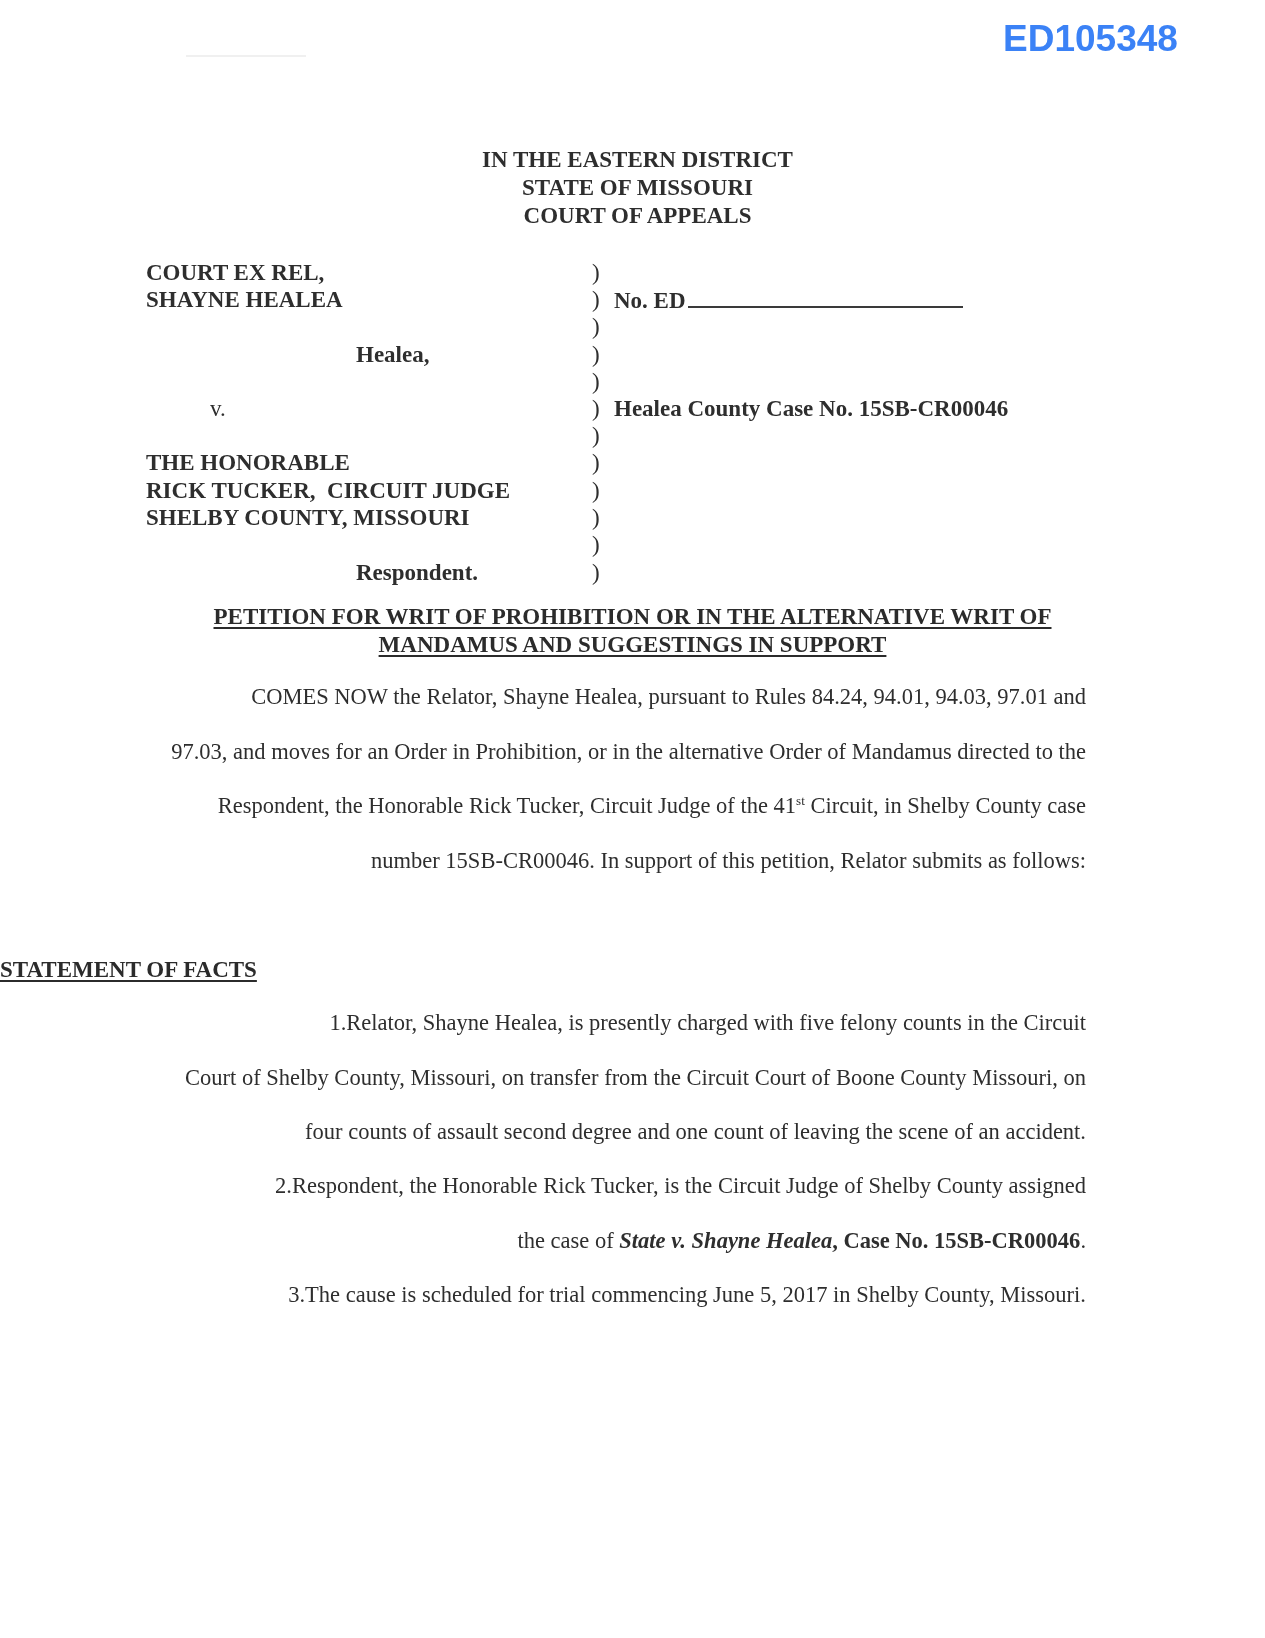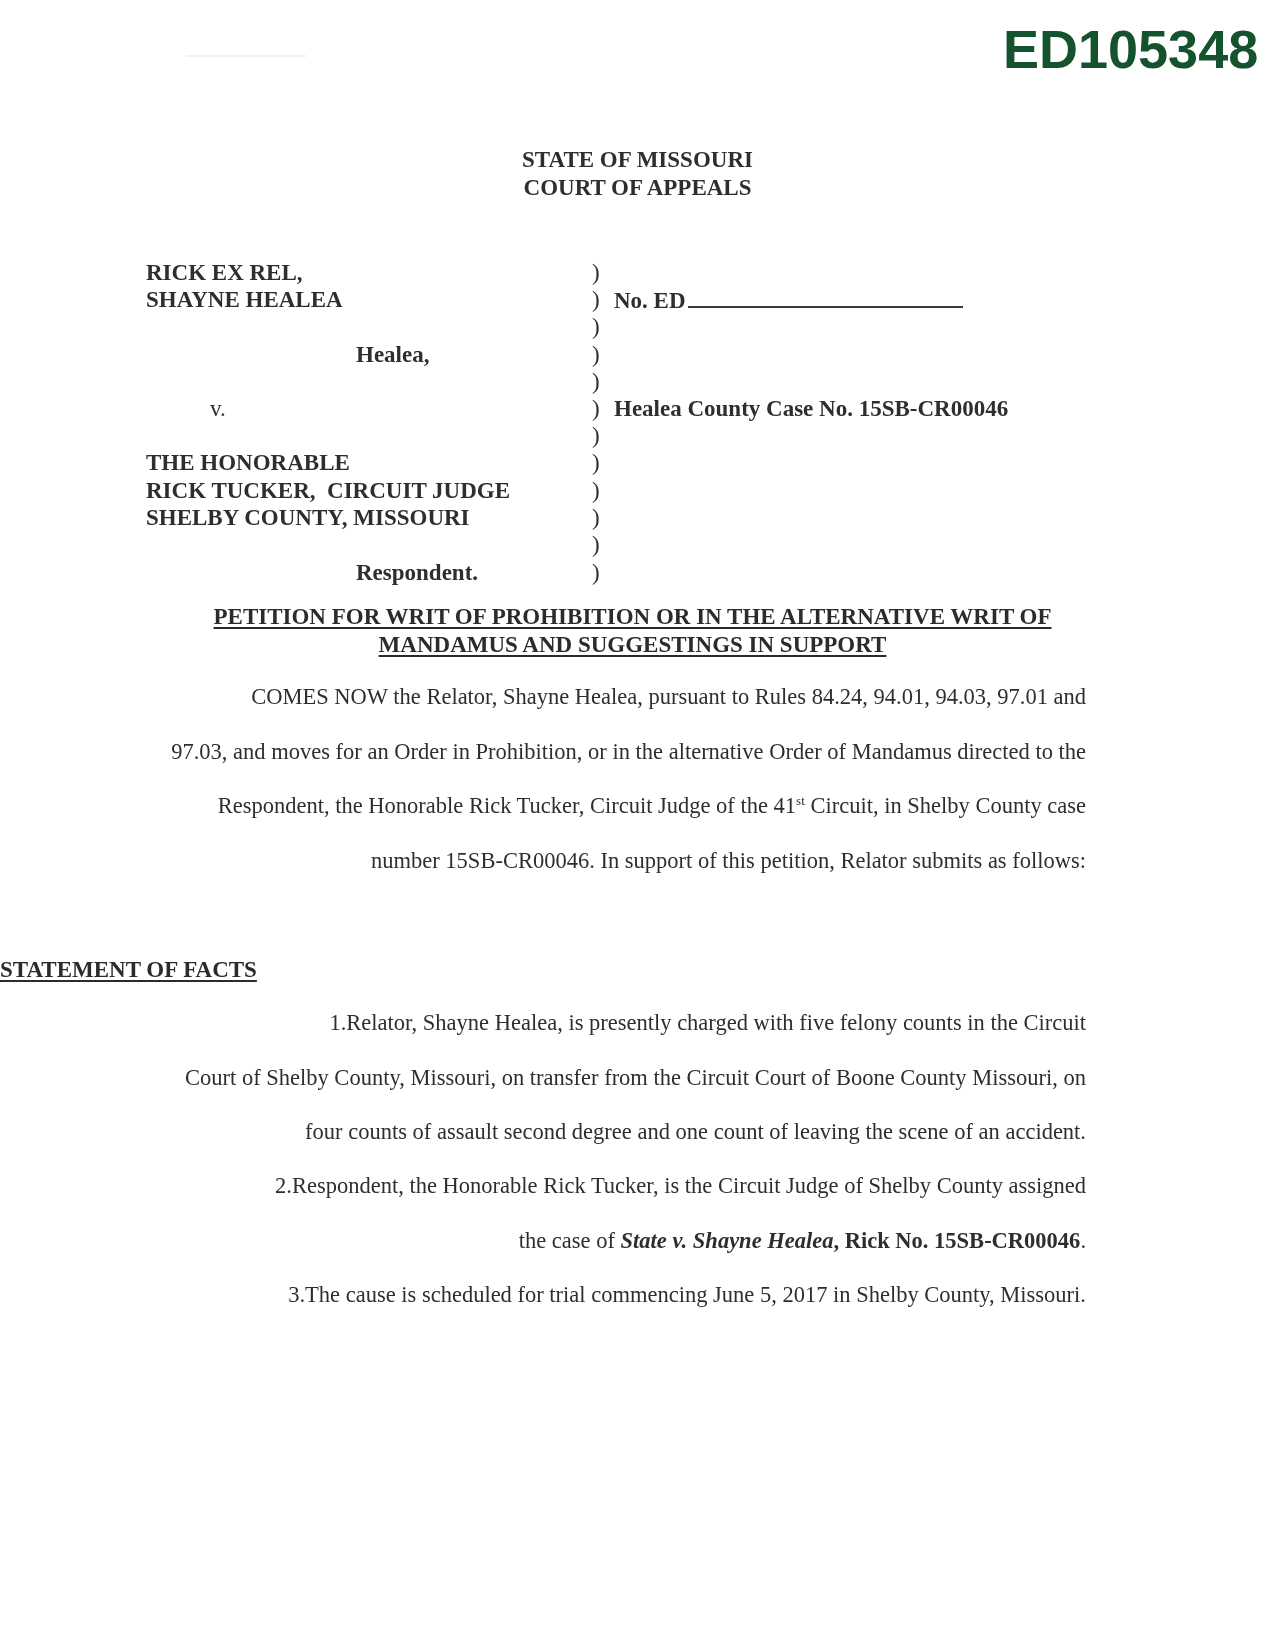--- a/index.html
+++ b/index.html
@@ -4,21 +4,21 @@
   <style>
     html, body { margin: 0; padding: 0; background: #ffffff; }
     body {
       width: 1265px; height: 1638px; position: relative; overflow: hidden;
       font-family: "Liberation Serif", "DejaVu Serif", serif;
       color: #2b2b2b;
     }
     .stamp {
       position: absolute; left: 1003px; top: 18px;
       font-family: "Liberation Sans", "DejaVu Sans", sans-serif;
-      font-weight: bold; font-size: 54px; color: #14532d; letter-spacing: 0px;
+      font-weight: bold; font-size: 37px; color: #3b82f6; letter-spacing: 0px;
     }
     .faint-mark {
       position: absolute; left: 186px; top: 55px; width: 120px; height: 2px;
       background: #f0f0f0;
     }
     .court-header {
       position: absolute; left: 0; width: 1265px; top: 146px;
       text-align: center; font-weight: bold; font-size: 23px; line-height: 28px;
       color: #2e2e2e;
     }
@@ -54,27 +54,28 @@
     .bi { font-weight: bold; font-style: italic; }
     .b { font-weight: bold; }
   </style>
 </head>
 <body>
 
 <div class="faint-mark"></div>
 <div class="stamp">ED105348</div>
 
 <div class="court-header">
+  <div>IN THE EASTERN DISTRICT</div>
   <div>STATE OF MISSOURI</div>
   <div>COURT OF APPEALS</div>
 </div>
 
 <div class="caption">
   <div class="cap-row" style="top:0px;">
-    <span class="cap-left">RICK EX REL,</span>
+    <span class="cap-left">COURT EX REL,</span>
     <span class="paren">)</span>
   </div>
   <div class="cap-row" style="top:27px;">
     <span class="cap-left">SHAYNE HEALEA</span>
     <span class="paren">)</span>
     <span class="cap-right"><span>No. ED</span><span class="blank-line"></span></span>
   </div>
   <div class="cap-row" style="top:54px;">
     <span class="paren">)</span>
   </div>
@@ -118,15 +119,15 @@
   <div>PETITION FOR WRIT OF PROHIBITION OR IN THE ALTERNATIVE WRIT OF</div>
   <div>MANDAMUS AND SUGGESTINGS IN SUPPORT</div>
 </div>
 
 <div class="para" style="top:670px;"><span class="indent"></span><span>COMES NOW the Relator, Shayne Healea, pursuant to Rules 84.24, 94.01, 94.03, 97.01 and 97.03, and moves for an Order in Prohibition, or in the alternative Order of Mandamus directed to the Respondent, the Honorable Rick Tucker, Circuit Judge of the 41</span><sup>st</sup><span> Circuit, in Shelby County case number 15SB-CR00046.  In support of this petition, Relator submits as follows:</span></div>
 
 <div class="heading">STATEMENT OF FACTS</div>
 
 <div class="para" style="top:996px;"><span class="indent"></span><span style="display:inline-block;width:72px;">1.</span><span>Relator, Shayne Healea, is presently charged with five felony counts in the Circuit Court of Shelby County, Missouri, on transfer from the Circuit Court of Boone County Missouri, on four counts of assault second degree and one count of leaving the scene of an accident.</span></div>
 
-<div class="para" style="top:1159px;"><span class="indent"></span><span style="display:inline-block;width:72px;">2.</span><span>Respondent, the Honorable Rick Tucker, is the Circuit Judge of Shelby County assigned the case of </span><span class="bi">State v. Shayne Healea</span><span class="b">, Rick No. 15SB-CR00046</span><span>.</span></div>
+<div class="para" style="top:1159px;"><span class="indent"></span><span style="display:inline-block;width:72px;">2.</span><span>Respondent, the Honorable Rick Tucker, is the Circuit Judge of Shelby County assigned the case of </span><span class="bi">State v. Shayne Healea</span><span class="b">, Case No. 15SB-CR00046</span><span>.</span></div>
 
 <div class="para" style="top:1268px;"><span class="indent"></span><span style="display:inline-block;width:72px;">3.</span><span>The cause is scheduled for trial commencing June 5, 2017 in Shelby County, Missouri.</span></div>
 
 </body></html>

